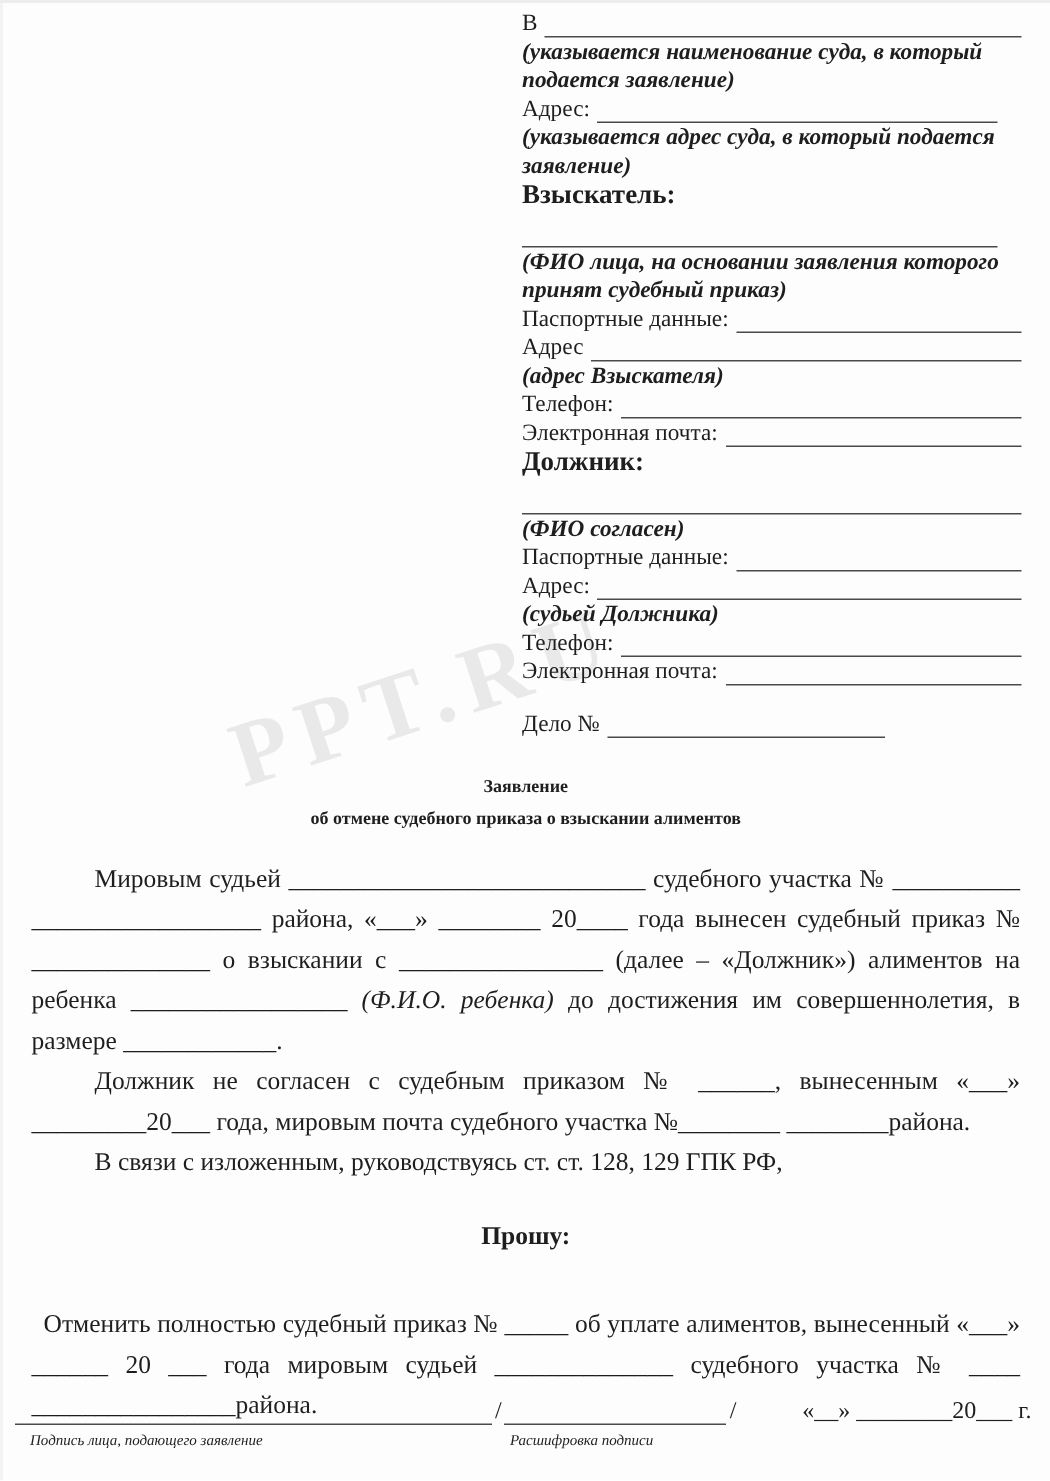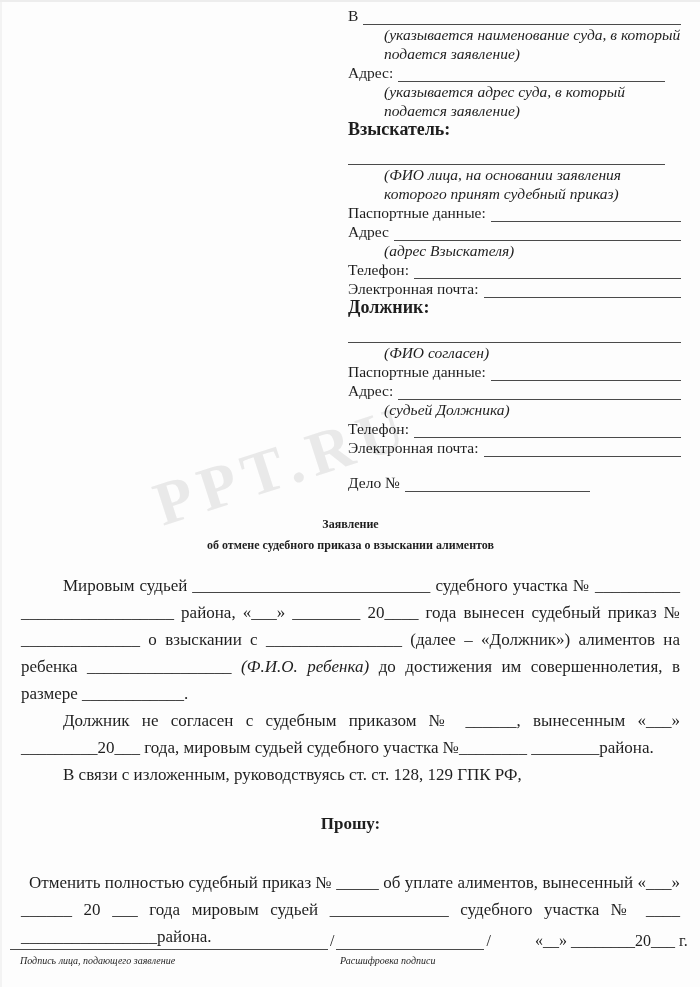--- a/index.html
+++ b/index.html
@@ -38,21 +38,21 @@
   .row { display: flex; align-items: flex-end; }
   .fill {
     flex: 1 1 auto;
     border-bottom: 1.4px solid #4a4a4a;
     height: 16px;
     margin-left: 5px;
   }
   .fill.no-label { margin-left: 0; }
   .fill.short-right { margin-right: 16px; }
   .fill.fixed { flex: 0 0 auto; width: 185px; }
-  .note { font-weight: normal; font-style: italic; margin-left: 36px; }
+  .note { font-weight: bold; font-style: italic; }
   .sec-heading { font-weight: bold; font-size: 18px; }
   .gap-after-heading { margin-top: 10px; }
   .case-row { margin-top: 16px; }
 
   
   .main {
     position: absolute;
     left: 21px; top: 514px; width: 659px;
     font-size: 17px;
     line-height: 27px;
@@ -161,21 +161,21 @@
   </div>
 
   <div class="main">
     <div class="doc-title">
       <div>Заявление</div>
       <div>об отмене судебного приказа о взыскании алиментов</div>
     </div>
 
     <p class="indent"><span>Мировым судьей ____________________________ судебного участка № __________ __________________ района, «___» ________ 20____ года вынесен судебный приказ № ______________ о взыскании с ________________ (далее – «Должник») алиментов на ребенка _________________ </span><span class="inline-note">(Ф.И.О. ребенка)</span><span> до достижения им совершеннолетия, в размере ____________.</span></p>
 
-    <p class="indent">Должник не согласен с судебным приказом № ______, вынесенным «___» _________20___ года, мировым судьей судебного участка №________ ________района.</p>
+    <p class="indent">Должник не согласен с судебным приказом № ______, вынесенным «___» _________20___ года, мировым почта судебного участка №________ ________района.</p>
 
     <p class="indent">В связи с изложенным, руководствуясь ст. ст. 128, 129 ГПК РФ,</p>
 
     <div class="request-heading">Прошу:</div>
 
     <p class="small-indent">Отменить полностью судебный приказ № _____ об уплате алиментов, вынесенный «___» ______ 20 ___ года мировым судьей ______________ судебного участка № ____ ________________района.</p>
   </div>
 
   <div class="sign-block">
     <div class="sign-row">

